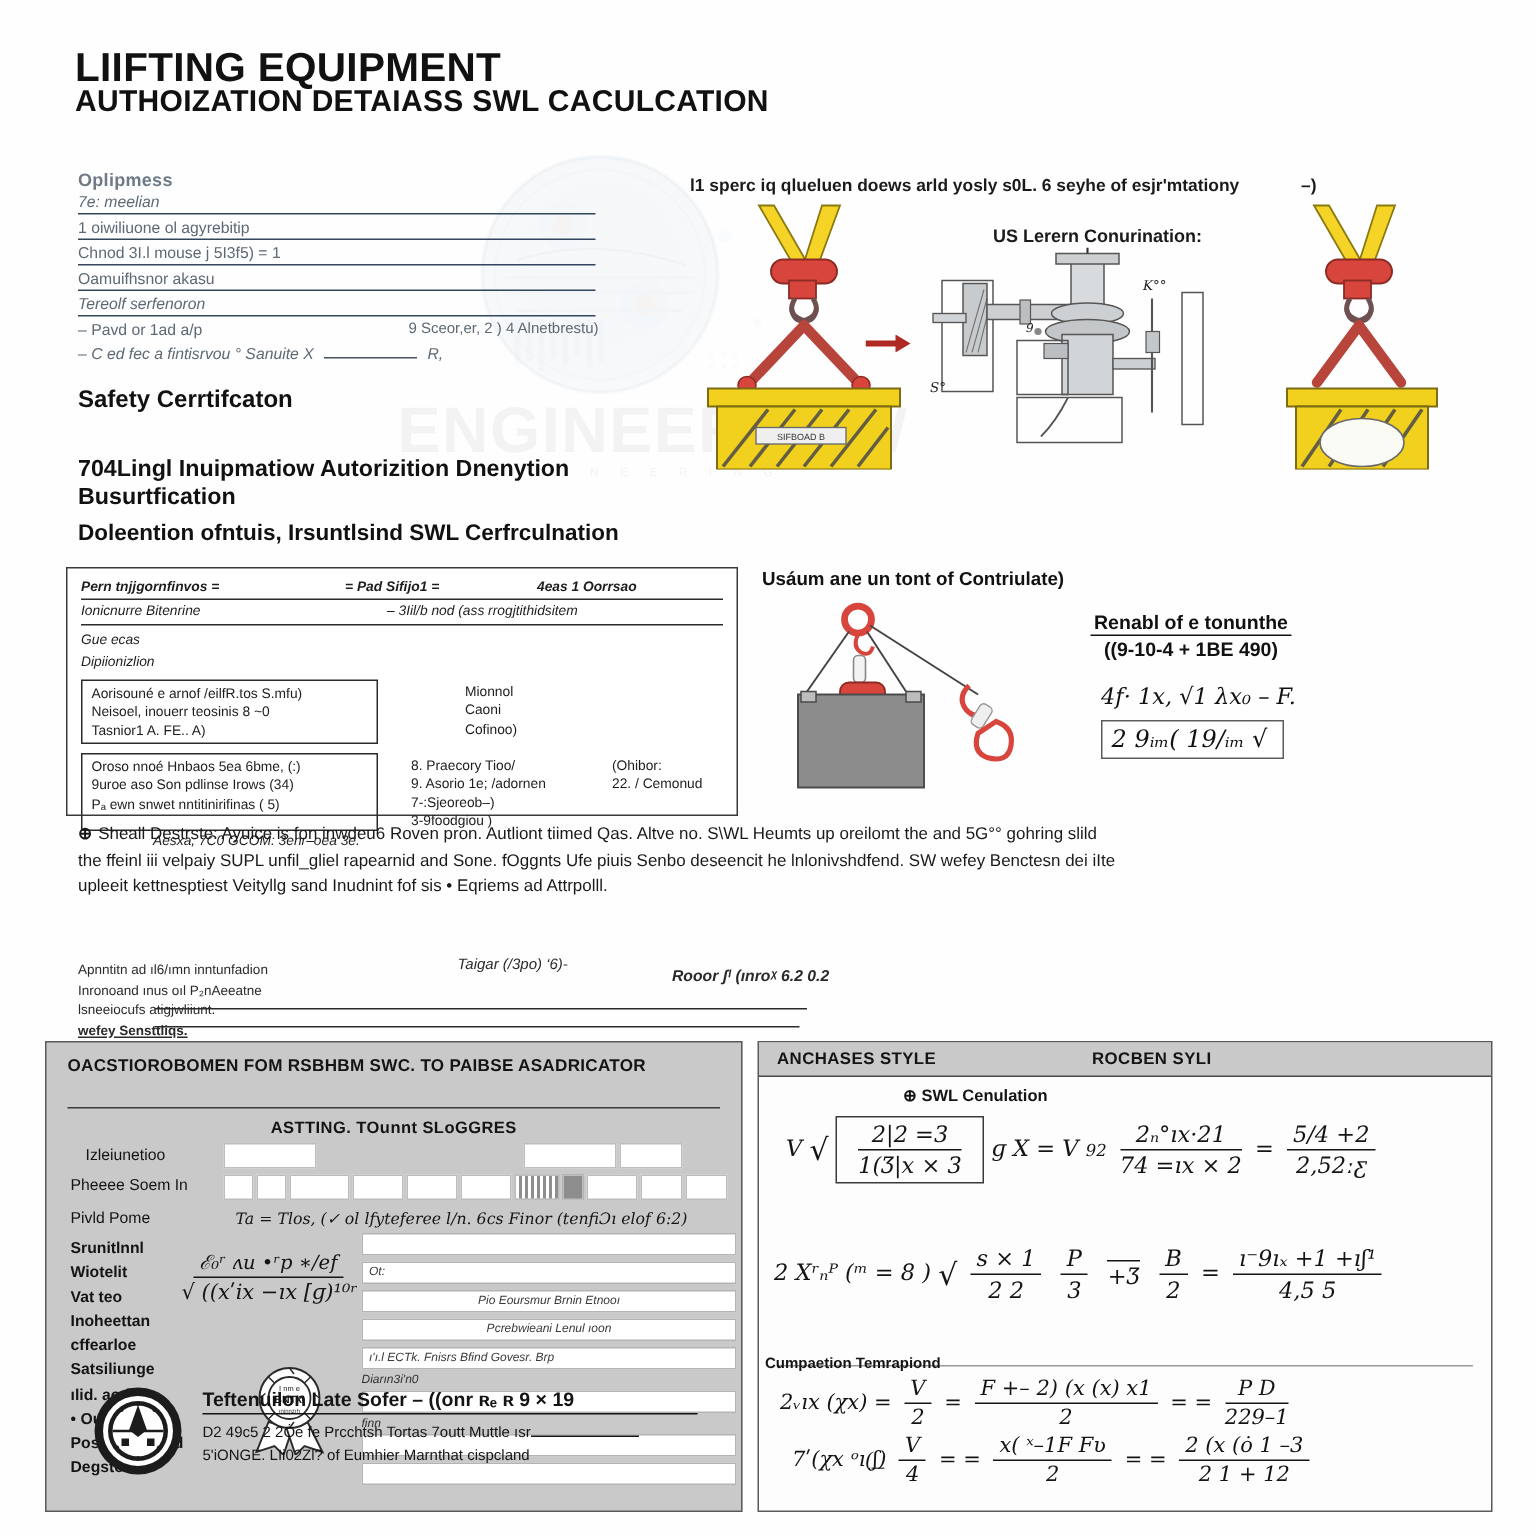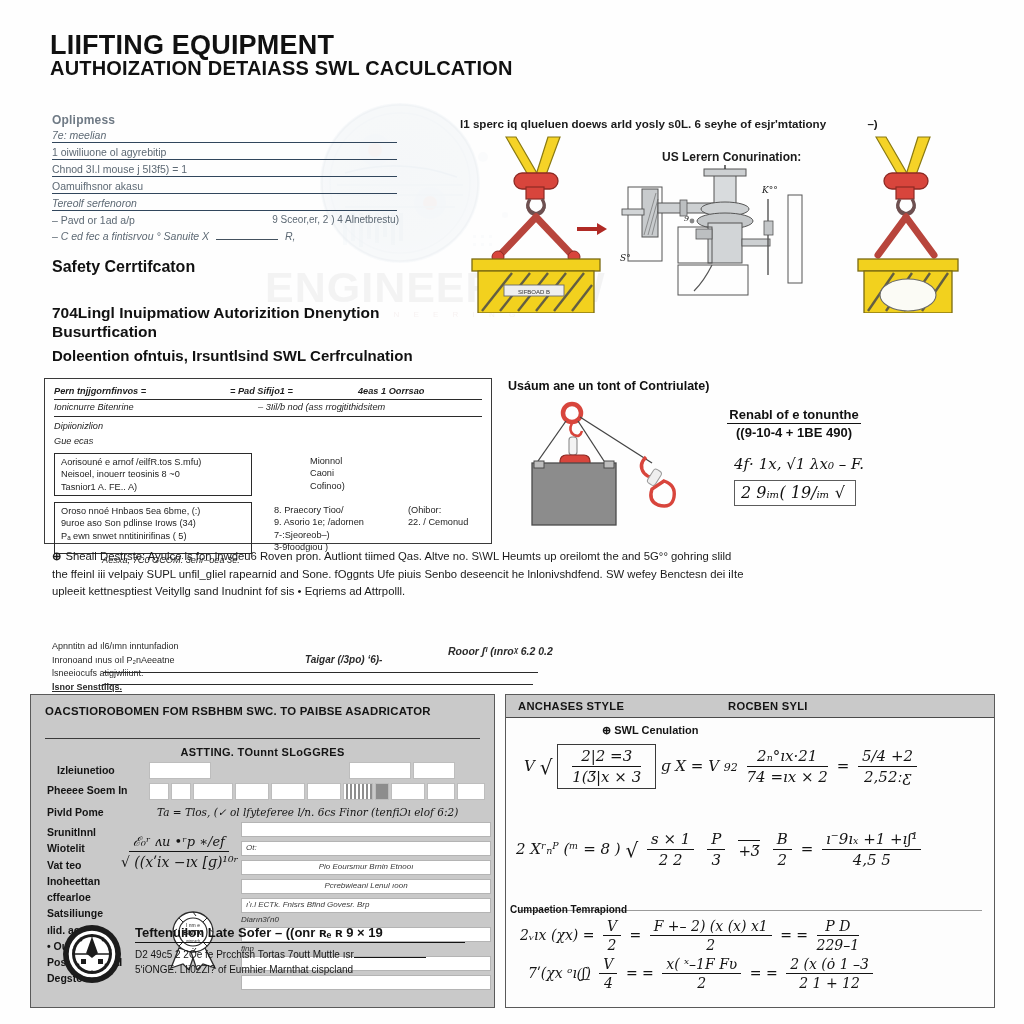--- a/index.html
+++ b/index.html
@@ -219,22 +219,22 @@
   }
   .para .bullet { margin-right: 4px; font-weight: bold; }
 
   
   .notes {
     position: absolute; left: 52px; top: 640px;
     font-size: 9px; line-height: 1.5; color: #2a2a2a;
   }
   .notes .last { text-decoration: underline; font-weight: bold; }
   .note-mid {
-    position: absolute; left: 305px; top: 654px;
-    font-size: 10px; font-style: italic; font-weight: bold; color: #2a2a2a;
+    position: absolute; left: 305px; top: 638px;
+    font-size: 10px; font-style: italic; font-weight: normal; color: #2a2a2a;
     white-space: nowrap;
   }
   .note-right {
     position: absolute; left: 448px; top: 645px;
     font-size: 10.5px; font-style: italic; font-weight: bold; color: #2a2a2a;
     white-space: nowrap;
   }
   .rule-a {
     position: absolute; left: 103px; top: 672px; width: 435px;
     border-top: 1.4px solid #2a2a2a;
@@ -258,21 +258,21 @@
     padding-bottom: 21px;
     white-space: nowrap;
     color: #141414;
   }
   .pl-sub {
     text-align: center; font-size: 11px; font-weight: bold;
     margin-top: 7px; letter-spacing: .3px; color: #141414;
   }
   .pl-grid { position: relative; margin-top: 4px; height: 46px; }
   .pl-lab {
-    position: absolute; font-size: 10.5px; font-weight: bold; color: #141414;
+    position: absolute; font-size: 10.5px; font-weight: normal; color: #141414;
     white-space: nowrap;
   }
   .pl-lab.r1 { left: 12px; top: 2px; }
   .pl-lab.r2 { left: 2px; top: 22px; }
   .pl-lab.r3 { left: 2px; top: 44px; }
   .cells { position: absolute; left: 104px; display: flex; gap: 2px; }
   .cells.row1 { top: 0; }
   .cells.row2 { top: 21px; }
   .cell { height: 17px; background: #fff; border: 1px solid #bdbdbd; }
   .cell.hatch {
@@ -486,22 +486,22 @@
   <div class="spec-table">
     <div class="st-head">
       <span>Pern tnjjgornfinvos  =</span>
       <span>=  Pad Sifijo1   =</span>
       <span>4eas 1 Oorrsao</span>
     </div>
     <div class="st-sub">
       <span>Ionicnurre  Bitenrine</span>
       <span>– 3Iil/b nod (ass rrogjtithidsitem</span>
     </div>
+    <div class="st-label">Gue ecas</div>
     <div class="st-label">Dipiionizlion</div>
-    <div class="st-label">Gue ecas</div>
     <div class="st-box-row">
       <div class="st-box">
         <div>Aorisouné e arnof /eilfR.tos S.mfu)</div>
         <div>Neisoel, inouerr teosinis 8     ~0</div>
         <div>Tasnior1                        A. FE.. A)</div>
       </div>
       <div class="st-side">
         <div>Mionnol</div>
         <div>Caoni</div>
         <div>Cofinoo)</div>
@@ -674,21 +674,21 @@
   <div class="para">
     <span class="bullet">⊕</span><span>Sheall Destrste: Ayuice is fon inwdeu6 Roven pron. Autliont tiimed Qas. Altve no. S\WL Heumts up oreilomt the and 5G°° gohring slild</span><br>
     <span>the ffeinl iii velpaiy SUPL unfil_gliel rapearnid and Sone. fOggnts Ufe piuis Senbo deseencit he lnlonivshdfend. SW wefey Benctesn dei iIte</span><br>
     <span>upleeit kettnesptiest Veityllg sand Inudnint fof sis • Eqriems ad Attrpolll.</span>
   </div>
 
   <div class="notes">
     <div>Apnntitn ad ıl6/ımn inntunfadion</div>
     <div>Inronoand ınus oıl P₂nAeeatne</div>
     <div>lsneeiocufs atigjwliiunt.</div>
-    <div class="last">lsnor Sensttliqs.</div>
+    <div class="last">wefey Sensttliqs.</div>
   </div>
   <div class="note-mid">Taigar (/3po)  ‘6)-</div>
   <div class="note-right">Rooor ʃᴵ (ınroᵡ 6.2  0.2</div>
   <div class="rule-a"></div>
   <div class="rule-b"></div>
 
   <div class="panel-l">
     <div class="pl-title">OACSTIOROBOMEN FOM RSBHBM SWC. TO PAIBSE ASADRICATOR</div>
     <div class="pl-sub">ASTTING. TOunnt SLoGGRES</div>
 

